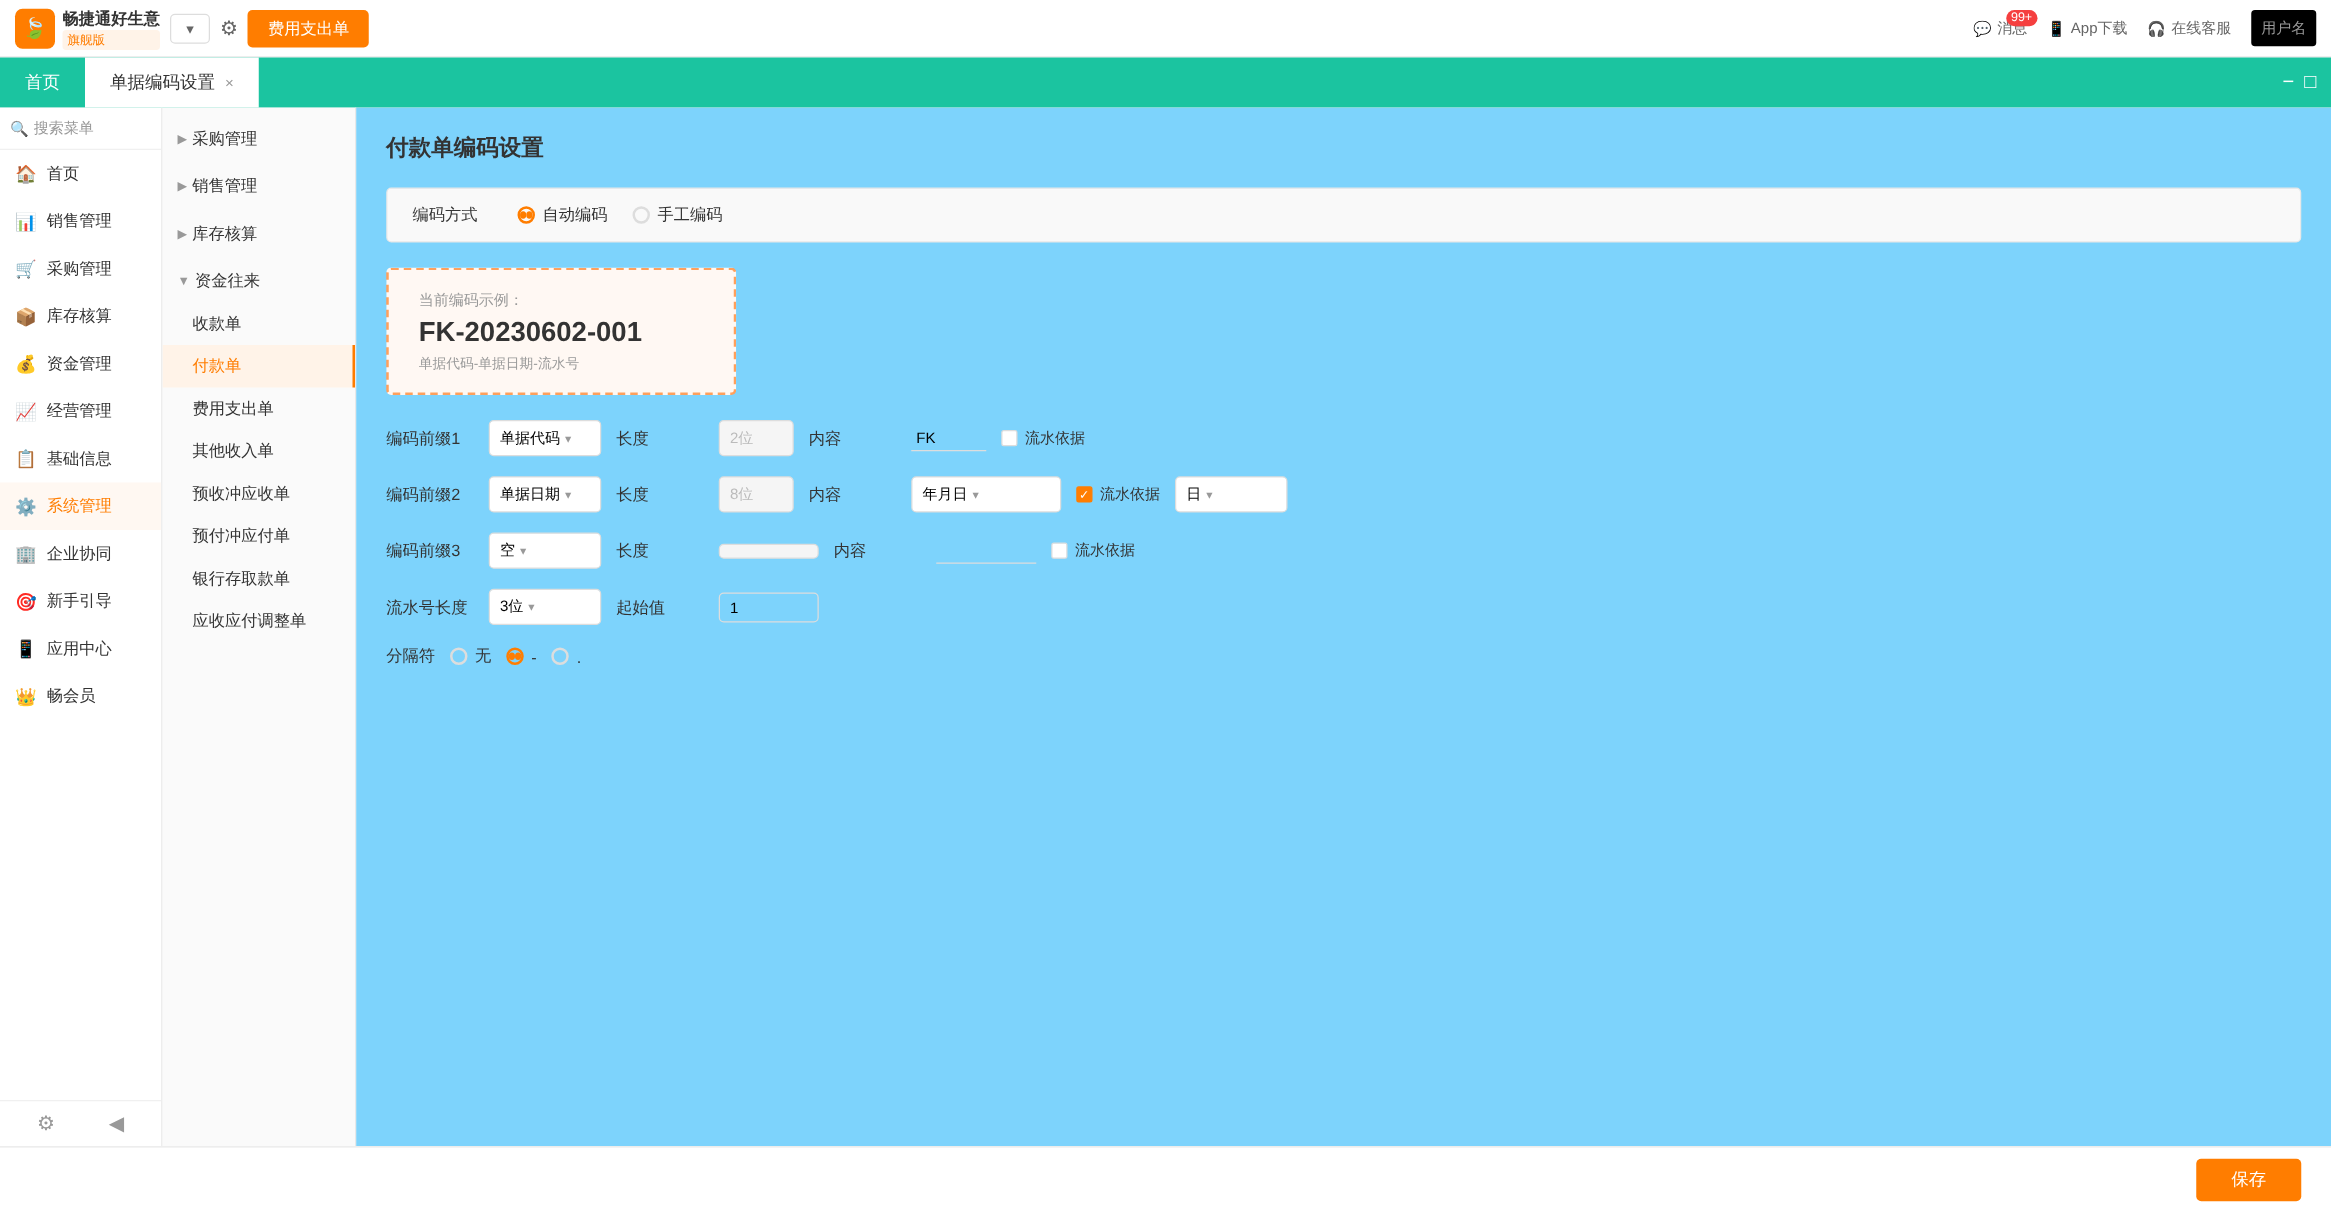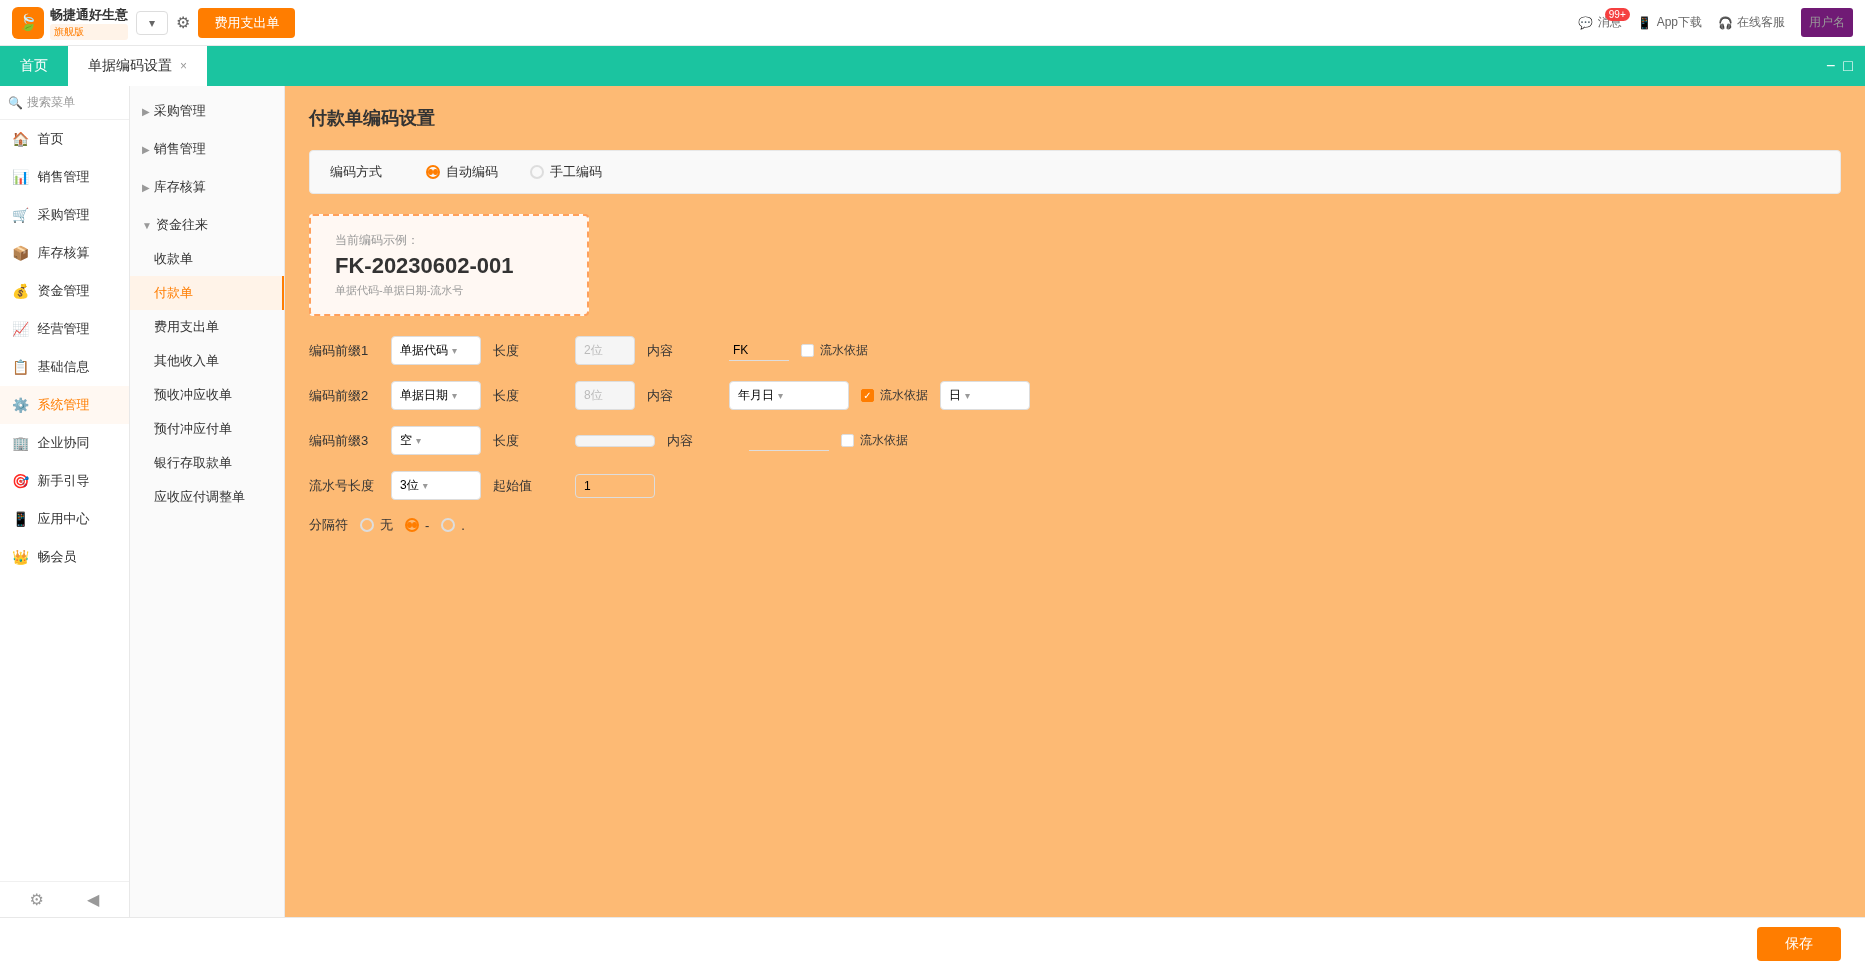--- a/index.html
+++ b/index.html
@@ -105,27 +105,27 @@
       color: #333;
       cursor: pointer;
     }
     .sub-item.active { color: #ff7d00; background: #fff3e8; border-right: 2px solid #ff7d00; }
 
     
     .content {
       flex: 1;
       overflow-y: auto;
       padding: 20px 24px;
-      background: #fdba74;
+      background: #7dd3fc;
     }
     .page-title { font-size: 18px; font-weight: bold; color: #333; margin-bottom: 20px; }
 
     
     .section-box { background: #f9f9f9; border: 1px solid #e8e8e8; border-radius: 4px; padding: 12px 20px; margin-bottom: 20px; }
-    .radio-group { display: flex; align-items: center; gap: 32px; }
+    .radio-group { display: flex; align-items: center; gap: 20px; }
     .radio-item { display: flex; align-items: center; gap: 6px; cursor: pointer; color: #333; font-size: 13px; }
     .radio-circle { width: 14px; height: 14px; border-radius: 50%; border: 2px solid #ddd; display: flex; align-items: center; justify-content: center; }
     .radio-circle.checked { border-color: #ff7d00; }
     .radio-circle.checked::after { content: ''; width: 6px; height: 6px; border-radius: 50%; background: #ff7d00; }
     .section-label { font-size: 13px; color: #333; margin-right: 12px; }
 
     
     .info-text { font-size: 12px; color: #666; margin-bottom: 16px; line-height: 1.6; }
 
     
@@ -238,21 +238,21 @@
     </div>
     <div class="msg-area">
       <span>📱</span>
       <span>App下载</span>
     </div>
     <div class="msg-area">
       <span>🎧</span>
       <span>在线客服</span>
     </div>
     <div class="user-area">
-      <span style="background:#701a75;padding:6px 8px;border-radius:3px;color:#999;">用户名</span>
+      <span style="background:#000000;padding:6px 8px;border-radius:3px;color:#999;">用户名</span>
     </div>
   </div>
 </div>
 
 <div class="nav-tabs">
   <div class="nav-tab">首页</div>
   <div class="nav-tab active">
     <span>单据编码设置</span>
     <span class="nav-tab-close">×</span>
   </div>

